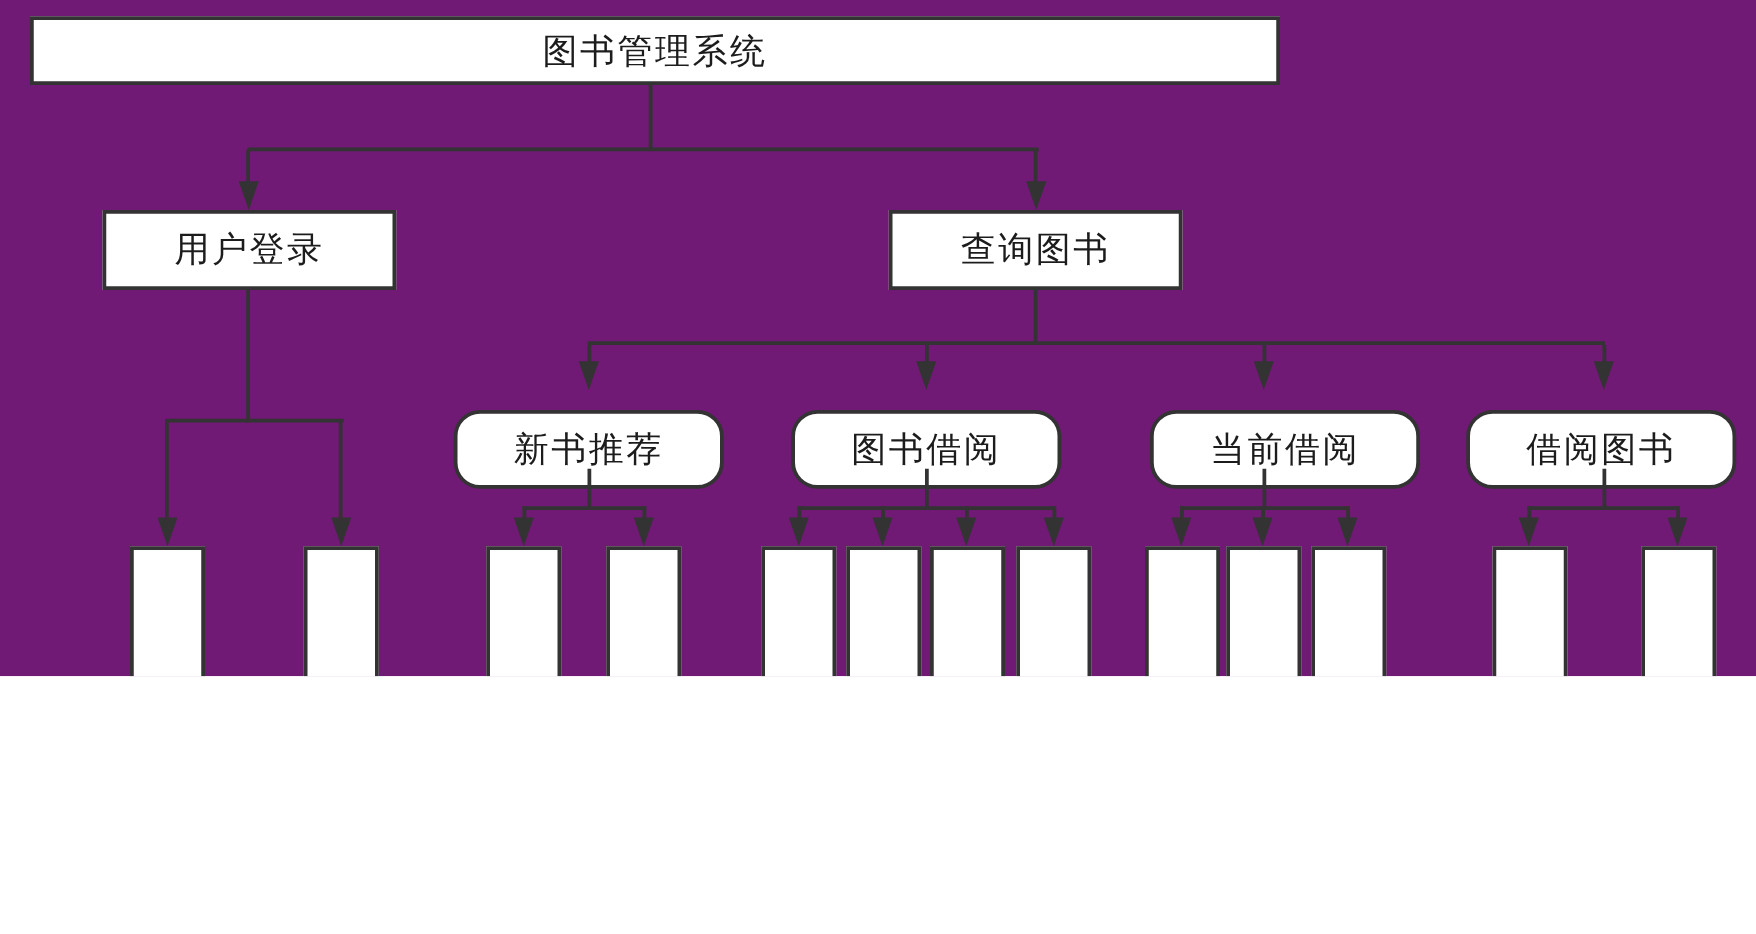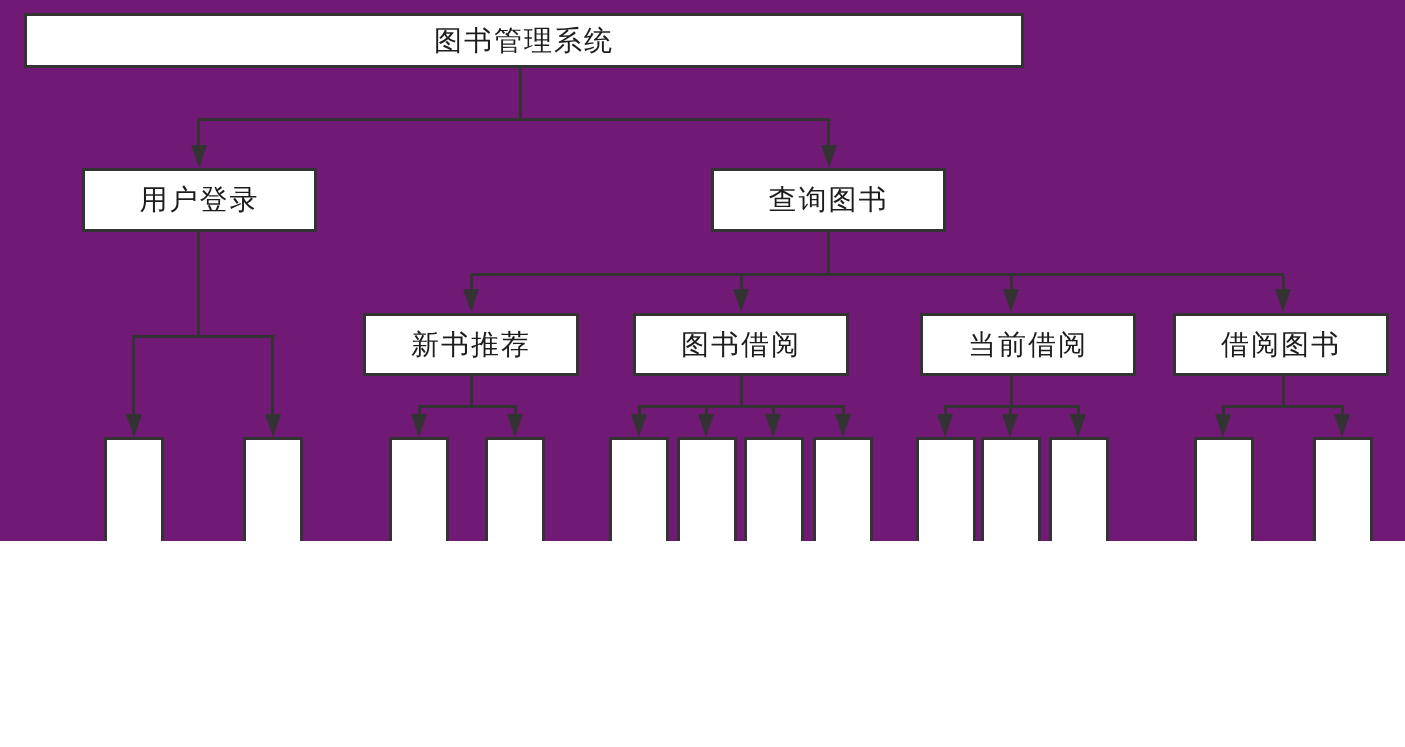--- a/index.html
+++ b/index.html
@@ -19,21 +19,21 @@
     background: #ffffff;
     box-sizing: border-box;
     display: flex;
     align-items: center;
     justify-content: center;
     font-size: 28px;
     letter-spacing: 2px;
   }
   .root { left: 24px;  top: 13px;  width: 1000px; height: 55px; }
   .l2   { top: 168px;  width: 235px; height: 64px; }
-  .l3   { top: 313px;  width: 216px; height: 63px; }
+  .l3   { top: 328px;  width: 216px; height: 63px; border-radius: 21px; }
   
   .vbox {
     position: absolute;
     top: 437px;
     width: 60px;
     height: 298px;
     border: 3px solid #333333;
     background: #ffffff;
     box-sizing: border-box;
     writing-mode: vertical-rl;

